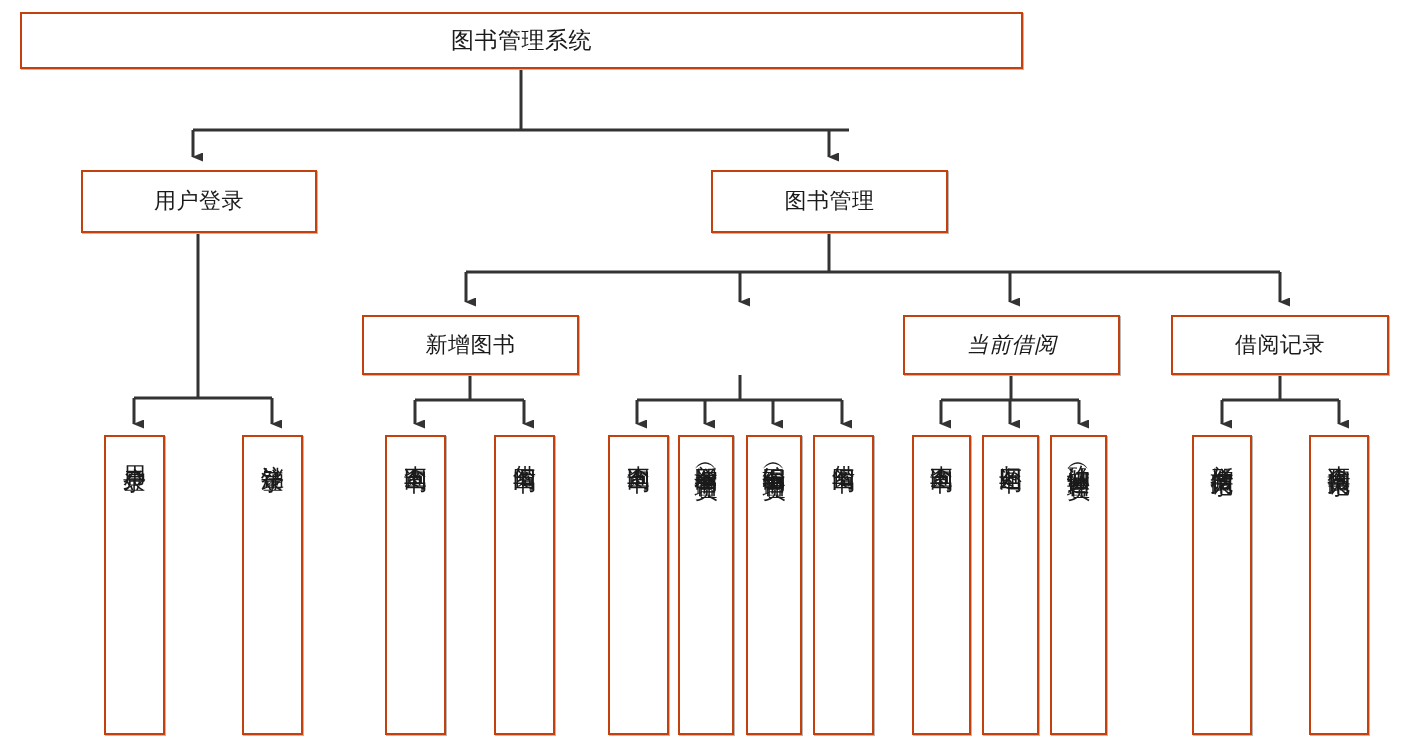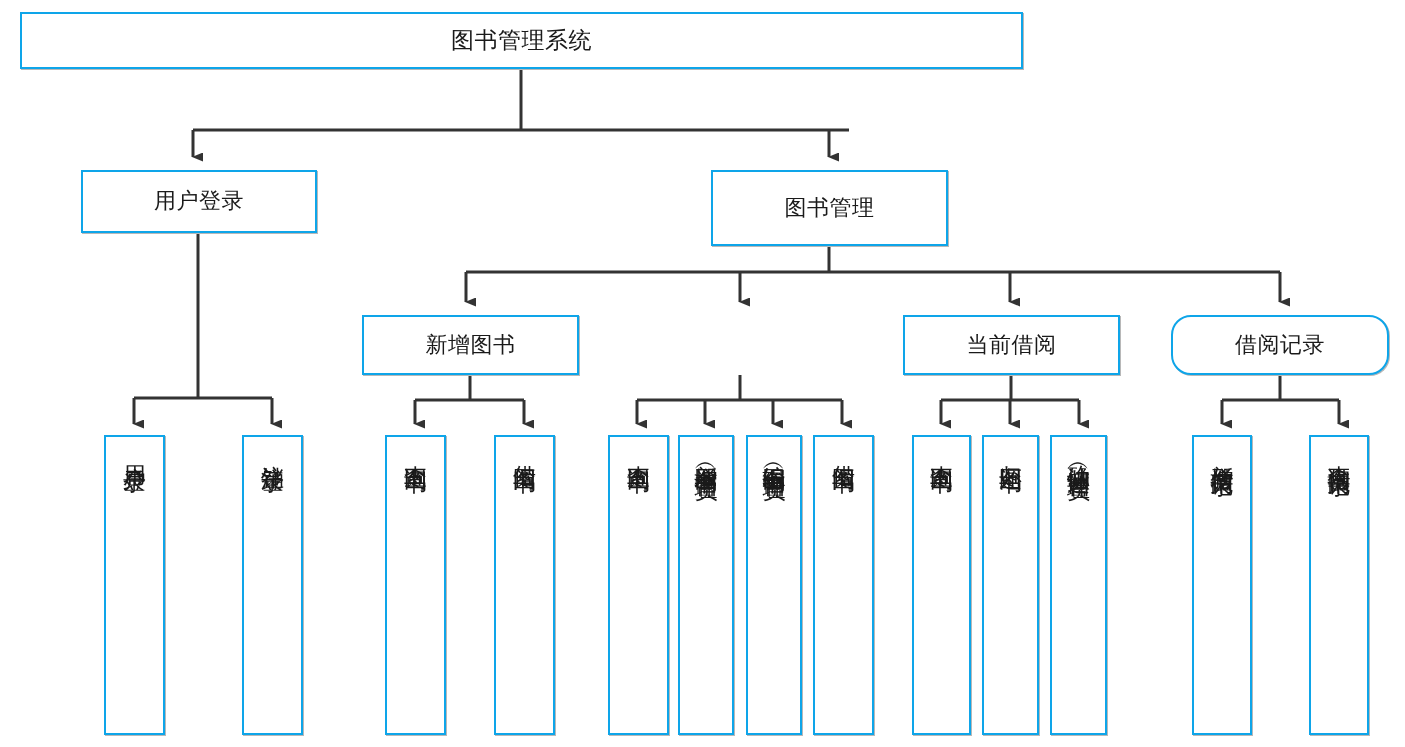--- a/index.html
+++ b/index.html
@@ -21,21 +21,21 @@
     position: absolute;
     left: 0;
     top: 0;
     width: 1405px;
     height: 747px;
   }
   .node {
     position: absolute;
     box-sizing: border-box;
     background: #ffffff;
-    border: 2px solid #0ea5e9;
+    border: 2px solid #c2410c;
     box-shadow: 1px 1px 0 0 #b8b8b8;
     display: flex;
     align-items: center;
     justify-content: center;
     z-index: 3;
   }
   .node-label {
     color: #1a1a1a;
     letter-spacing: 0.5px;
     white-space: nowrap;
@@ -121,34 +121,34 @@
   </svg>
 
   <div class="node level-0" style="left:20px; top:12px; width:1003px; height:57px;">
     <span class="node-label">图书管理系统</span>
   </div>
 
   <div class="node level-1" style="left:81px; top:170px; width:236px; height:63px;">
     <span class="node-label">用户登录</span>
   </div>
 
-  <div class="node level-1" style="left:711px; top:170px; width:237px; height:76px;">
+  <div class="node level-1" style="left:711px; top:170px; width:237px; height:63px;">
     <span class="node-label">图书管理</span>
   </div>
 
   <div class="node level-2" style="left:362px; top:315px; width:217px; height:60px;">
     <span class="node-label">新增图书</span>
   </div>
 
 
-  <div class="node level-2" style="left:903px; top:315px; width:217px; height:60px;">
+  <div class="node level-2" style="left:903px; top:315px; width:217px; height:60px;font-style:italic;">
     <span class="node-label">当前借阅</span>
   </div>
 
-  <div class="node level-2" style="left:1171px; top:315px; width:218px; height:60px;border-radius:20px;">
+  <div class="node level-2" style="left:1171px; top:315px; width:218px; height:60px;">
     <span class="node-label">借阅记录</span>
   </div>
 
   <div class="node leaf" style="left:104px; top:435px; width:61px; height:300px;">
     <span class="node-label">用户登录</span>
   </div>
 
   <div class="node leaf" style="left:242px; top:435px; width:61px; height:300px;">
     <span class="node-label">注销登录</span>
   </div>

